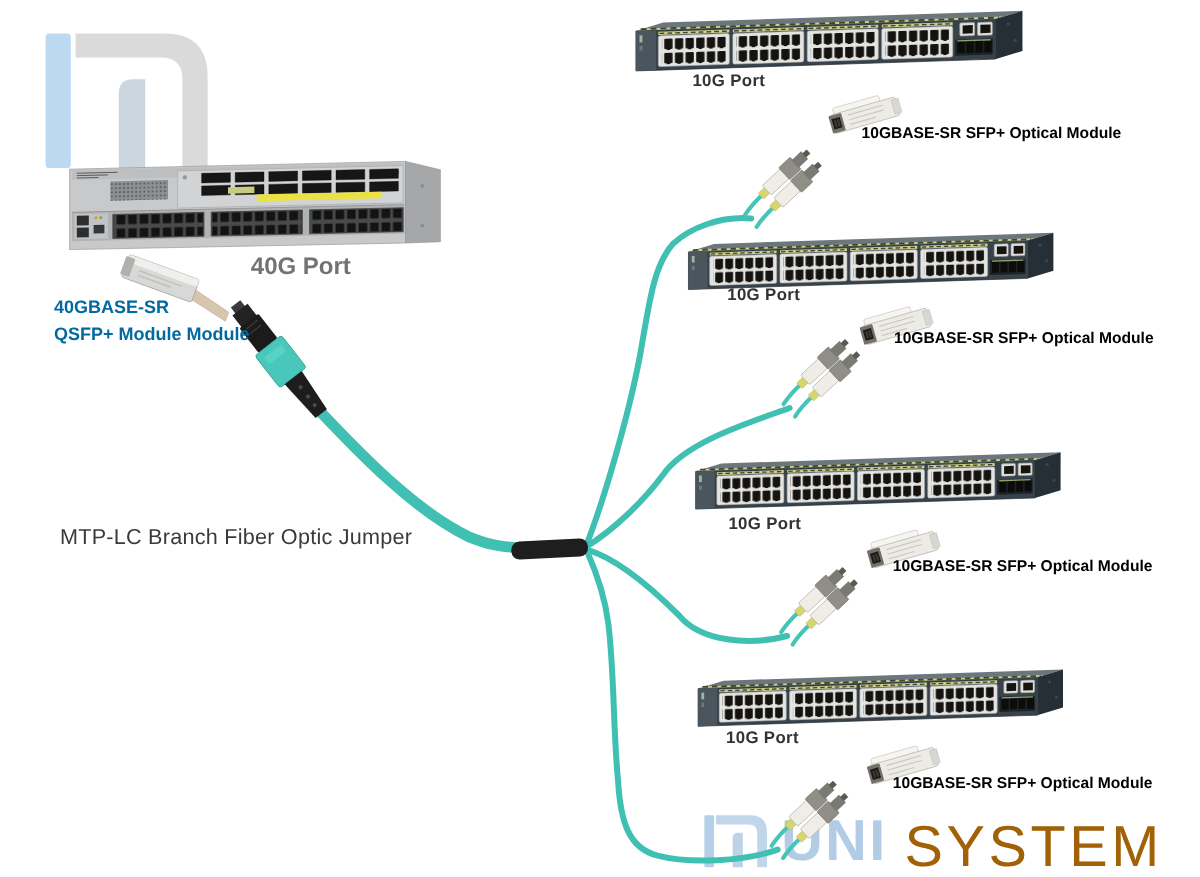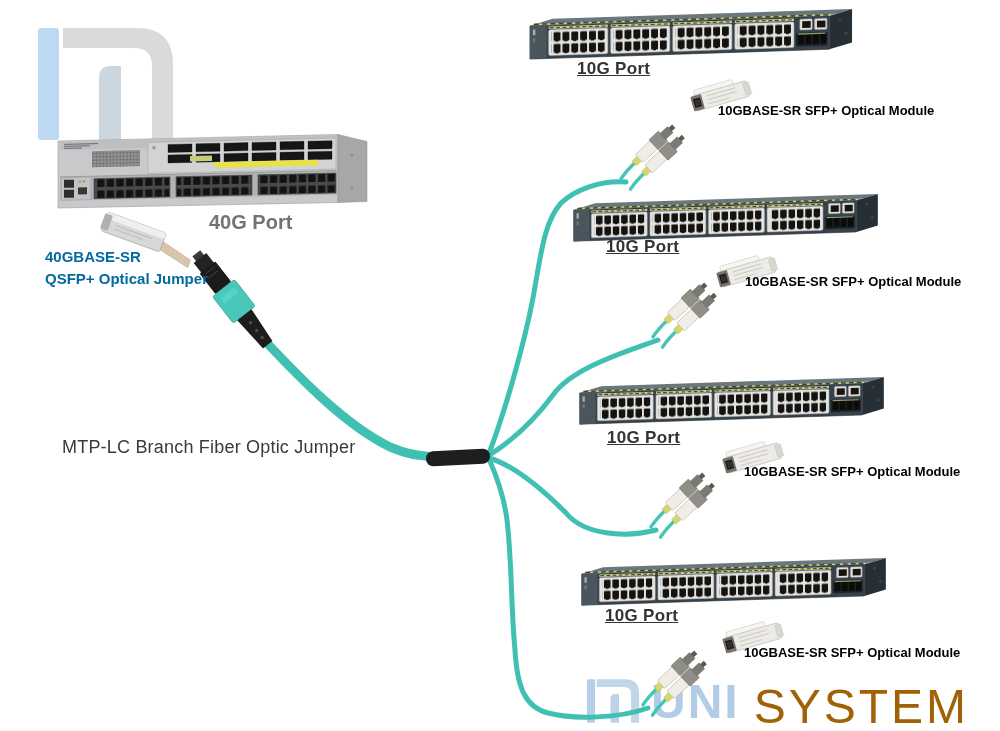--- a/index.html
+++ b/index.html
@@ -1,19 +1,19 @@
 <!DOCTYPE html>
 <html><head>
 <meta charset="utf-8">
 <style>
   html,body{margin:0;padding:0;background:#ffffff;}
   #stage{position:relative;width:1000px;height:731px;background:#ffffff;overflow:hidden;
          font-family:"Liberation Sans", sans-serif;}
   .lbl{position:absolute;color:#2e2e2e;white-space:nowrap;}
-  .port-lbl{font-size:17px;font-weight:600;letter-spacing:0.3px;color:#333;text-decoration:underline;}
+  .port-lbl{font-size:14px;font-weight:600;letter-spacing:0.3px;color:#333;}
   .mod-lbl{font-size:13px;font-weight:700;color:#000000;}
   .mod40-lbl{font-size:15px;font-weight:600;color:#0369a1;}
   .jumper-lbl{font-size:18px;font-weight:500;color:#3a3a3a;letter-spacing:0.2px;}
   .port40-lbl{font-size:20px;font-weight:600;color:#737373;}
   #cables,#devices,#biglogo{position:absolute;left:0;top:0;}
   #watermark{position:absolute;left:585px;top:668px;display:flex;align-items:center;gap:8px;}
   #watermark .wm-uni{font-size:48px;font-weight:bold;color:#b3cce6;letter-spacing:2px;}
   #watermark .wm-system{font-size:48px;font-weight:normal;color:#a16207;letter-spacing:3px;margin-left:6px;margin-top:11px;}
   .z0{z-index:0}.z1{z-index:1}.z2{z-index:2}.z3{z-index:3}
 </style>
@@ -216,22 +216,22 @@
     <use href="#lcdx" transform="translate(650,686) rotate(-43)"></use>
 
     <use href="#sfpmod" transform="translate(692,96) rotate(-16)"></use>
     <use href="#sfpmod" transform="translate(718,272) rotate(-16)"></use>
     <use href="#sfpmod" transform="translate(724,458) rotate(-16)"></use>
     <use href="#sfpmod" transform="translate(724,638) rotate(-16)"></use>
   </svg>
 
   <div class="lbl port40-lbl z3" style="left:209px;top:211px">40G Port</div>
   <div class="lbl mod40-lbl z3" style="left:45px;top:248px">40GBASE-SR</div>
-  <div class="lbl mod40-lbl z3" style="left:45px;top:270px">QSFP+ Optical Jumper</div>
-  <div class="lbl jumper-lbl z3" style="left:62px;top:437px">MTP-LC Branch Fiber Optic Jumper</div>
+  <div class="lbl mod40-lbl z3" style="left:45px;top:270px">QSFP+ Module Module</div>
+  <div class="lbl jumper-lbl z3" style="left:50px;top:437px">MTP-LC Branch Fiber Optic Jumper</div>
 
   <div class="lbl port-lbl z3" style="left:577px;top:59px">10G Port</div>
   <div class="lbl mod-lbl z3" style="left:718px;top:103px">10GBASE-SR SFP+ Optical Module</div>
 
   <div class="lbl port-lbl z3" style="left:606px;top:237px">10G Port</div>
   <div class="lbl mod-lbl z3" style="left:745px;top:274px">10GBASE-SR SFP+ Optical Module</div>
 
   <div class="lbl port-lbl z3" style="left:607px;top:428px">10G Port</div>
   <div class="lbl mod-lbl z3" style="left:744px;top:464px">10GBASE-SR SFP+ Optical Module</div>
 

